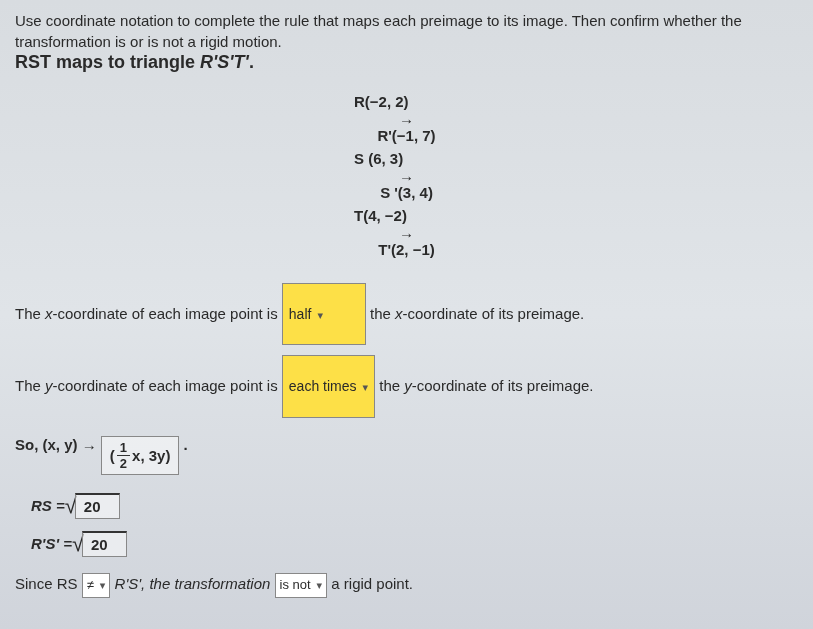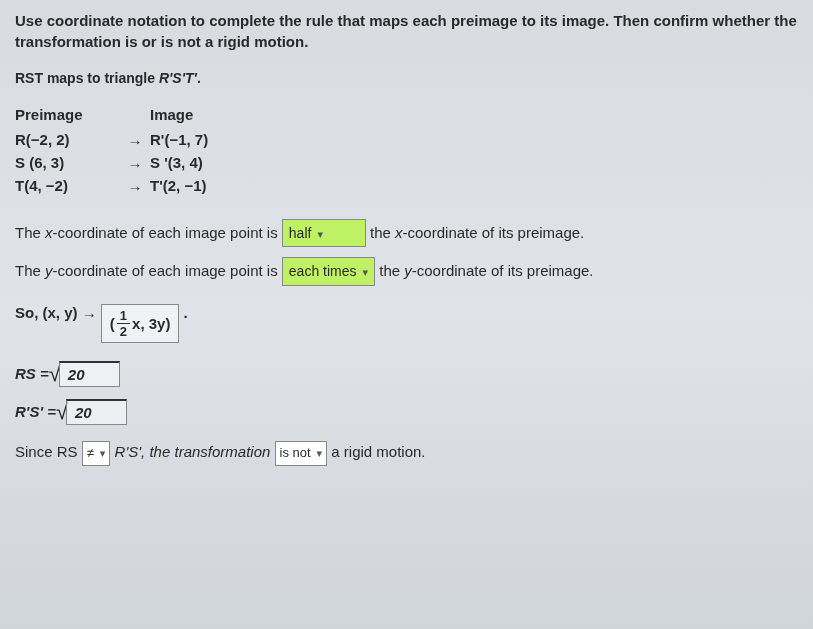--- a/index.html
+++ b/index.html
@@ -7,59 +7,60 @@
       background: linear-gradient(to bottom, #d8dce0 0%, #e0e4e8 50%, #d0d4db 100%);
       margin: 0;
       padding: 10px 15px;
       width: 813px;
       height: 629px;
       box-sizing: border-box;
       color: #2a2a2a;
       font-size: 15px;
     }
     .instruction {
-      font-weight: bold;
+      font-weight: normal;
       font-size: 15px;
       line-height: 1.4;
-      margin-bottom: 18px;
+      margin-bottom: 0;
     }
     .mapping-title {
       font-weight: bold;
-      font-size: 14px;
+      font-size: 18px;
       margin-bottom: 20px;
     }
     .table-container {
       margin-bottom: 25px;
     }
     .header-row {
       display: flex;
       font-weight: bold;
       margin-bottom: 8px;
     }
     .map-row {
       display: flex;
-      align-items: flex-end;
+      align-items: center;
       font-weight: bold;
       margin-bottom: 6px;
       font-style: italic;
+      flex-direction: column;
     }
     .col-pre { width: 105px; font-style: normal;}
     .col-arrow { width: 30px; text-align: center; font-style: normal;}
     .col-img { font-style: normal;}
     .sentence {
       margin-bottom: 10px;
       font-size: 15px;
       line-height: 1.6;
     }
     .italic { font-style: italic; }
     .dropdown {
       display: inline-block;
       border: 1px solid #888;
-      background: #bef264;
-      padding: 2px 6px;
+      background: #fde047;
+      padding: 19px 6px;
       font-size: 14px;
       position: relative;
       min-width: 70px;
     }
     .dropdown-caret {
       display: inline-block;
       font-size: 11px;
       margin-left: 6px;
       color: #555;
     }
@@ -82,40 +83,39 @@
       align-items: center;
       vertical-align: middle;
       font-size: 13px;
       line-height: 1;
       margin: 0 2px;
     }
     .frac-top { border-bottom: 1px solid #333; padding: 0 3px 1px; }
     .frac-bot { padding-top: 1px; }
     .eq-line {
       font-weight: bold;
-      margin: 12px 0;
+      margin: 12px 16px;
       display: flex;
       align-items: center;
     }
     .sqrt-box {
       display: inline-flex;
       align-items: center;
     }
     .sqrt-sign {
       font-size: 22px;
       font-weight: normal;
     }
     .sqrt-val {
       border: 1px solid #888;
       border-top: 2px solid #333;
       background: rgba(255,255,255,0.5);
-      padding: 3px 34px 3px 8px;
+      padding: 3px 18px 3px 8px;
       font-weight: bold;
       margin-left: -2px;
-      font-style: italic;
     }
     .final-line {
       margin-top: 15px;
     }
     .dropdown-small {
       display: inline-block;
       border: 1px solid #888;
       background: #fff;
       padding: 1px 4px;
       font-size: 13px;
@@ -126,25 +126,20 @@
 </head>
 <body>
 
 <div class="instruction">Use coordinate notation to complete the rule that maps each preimage to its image. Then confirm whether the transformation is or is not a rigid motion.</div>
 
 <div class="mapping-title">
   <span>RST maps to triangle </span><span class="italic">R'S'T'</span><span>.</span>
 </div>
 
 <div class="table-container">
-  <div class="header-row">
-    <div class="col-pre header-label">Preimage</div>
-    <div class="col-arrow"></div>
-    <div class="col-img header-label">Image</div>
-  </div>
   <div class="map-row">
     <div class="col-pre">R(−2, 2)</div>
     <div class="col-arrow plain">→</div>
     <div class="col-img">R'(−1, 7)</div>
   </div>
   <div class="map-row">
     <div class="col-pre">S (6, 3)</div>
     <div class="col-arrow plain">→</div>
     <div class="col-img">S '(3, 4)</div>
   </div>
@@ -200,14 +195,14 @@
 
 <div class="sentence final-line">
   <span>Since RS </span>
   <span class="dropdown-small">
     <span>≠</span><span class="dropdown-caret">▾</span>
   </span>
   <span class="italic"> R'S', the transformation </span>
   <span class="dropdown-small">
     <span>is not</span><span class="dropdown-caret">▾</span>
   </span>
-  <span> a rigid motion.</span>
+  <span> a rigid point.</span>
 </div>
 
 </body></html>

